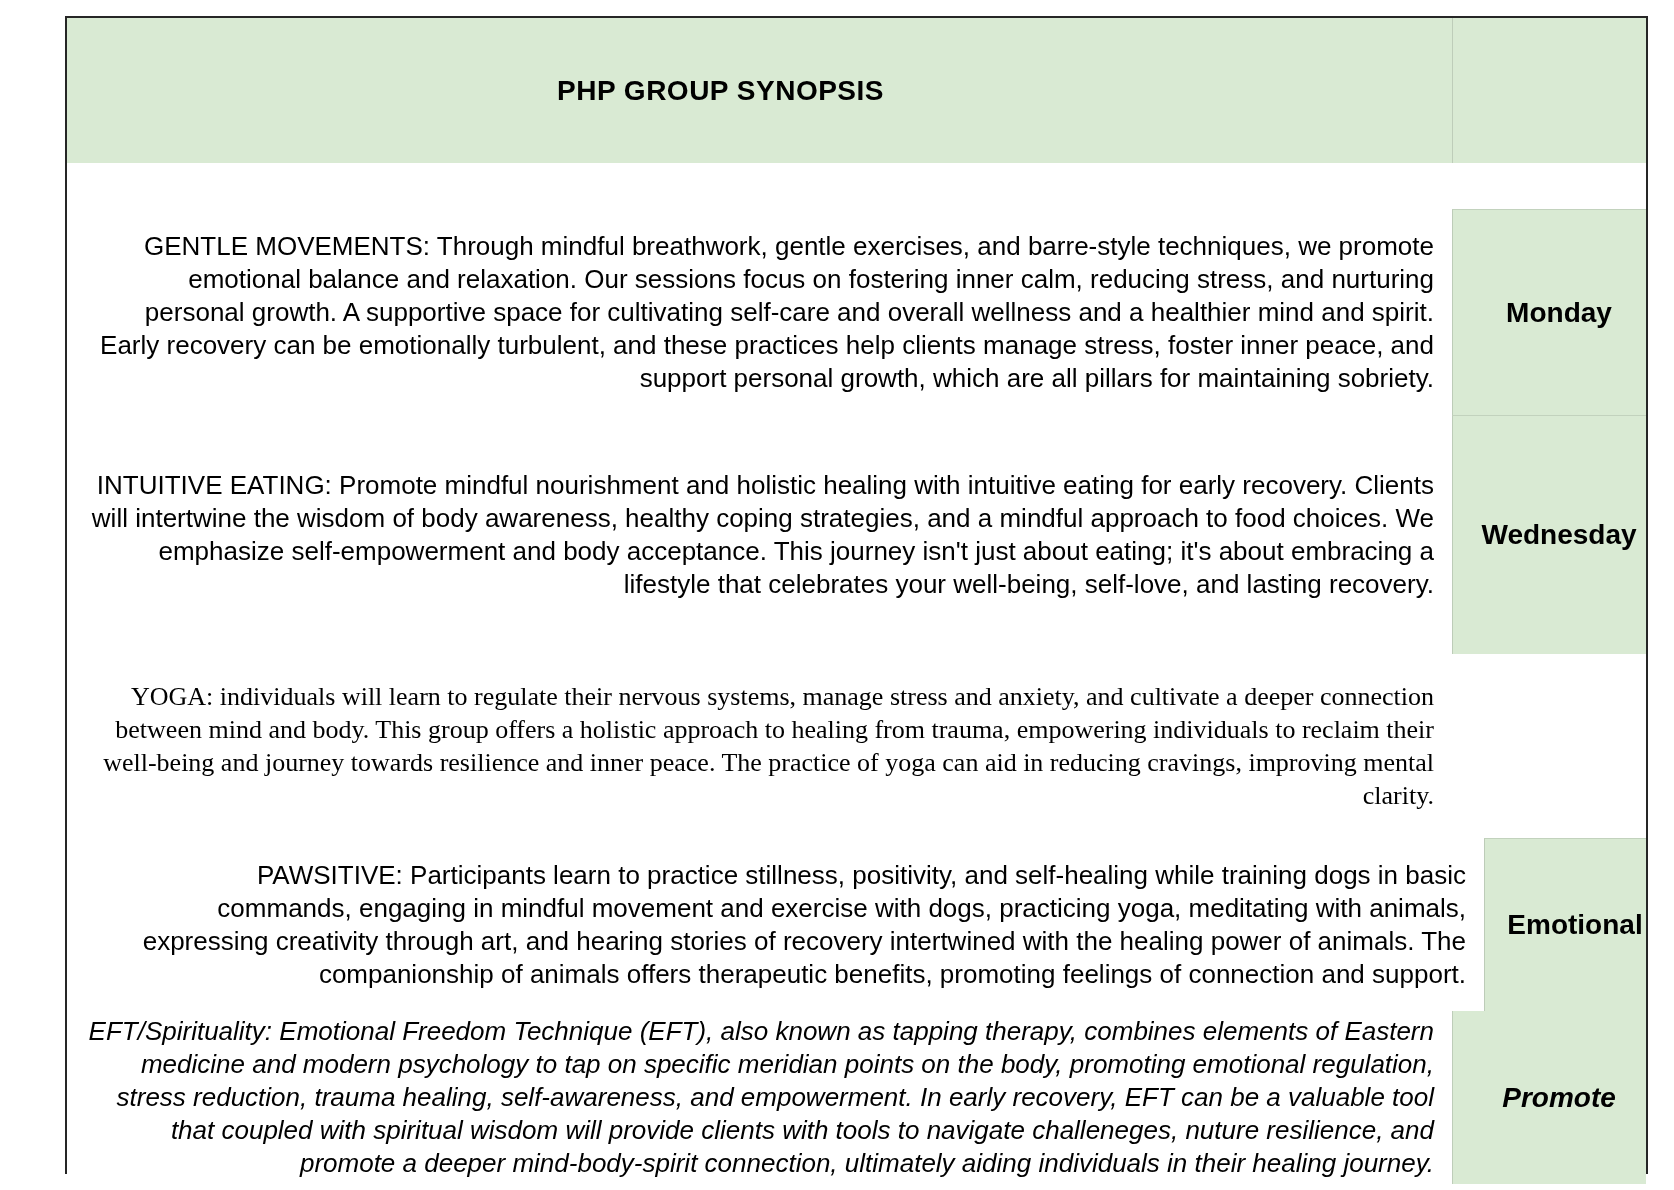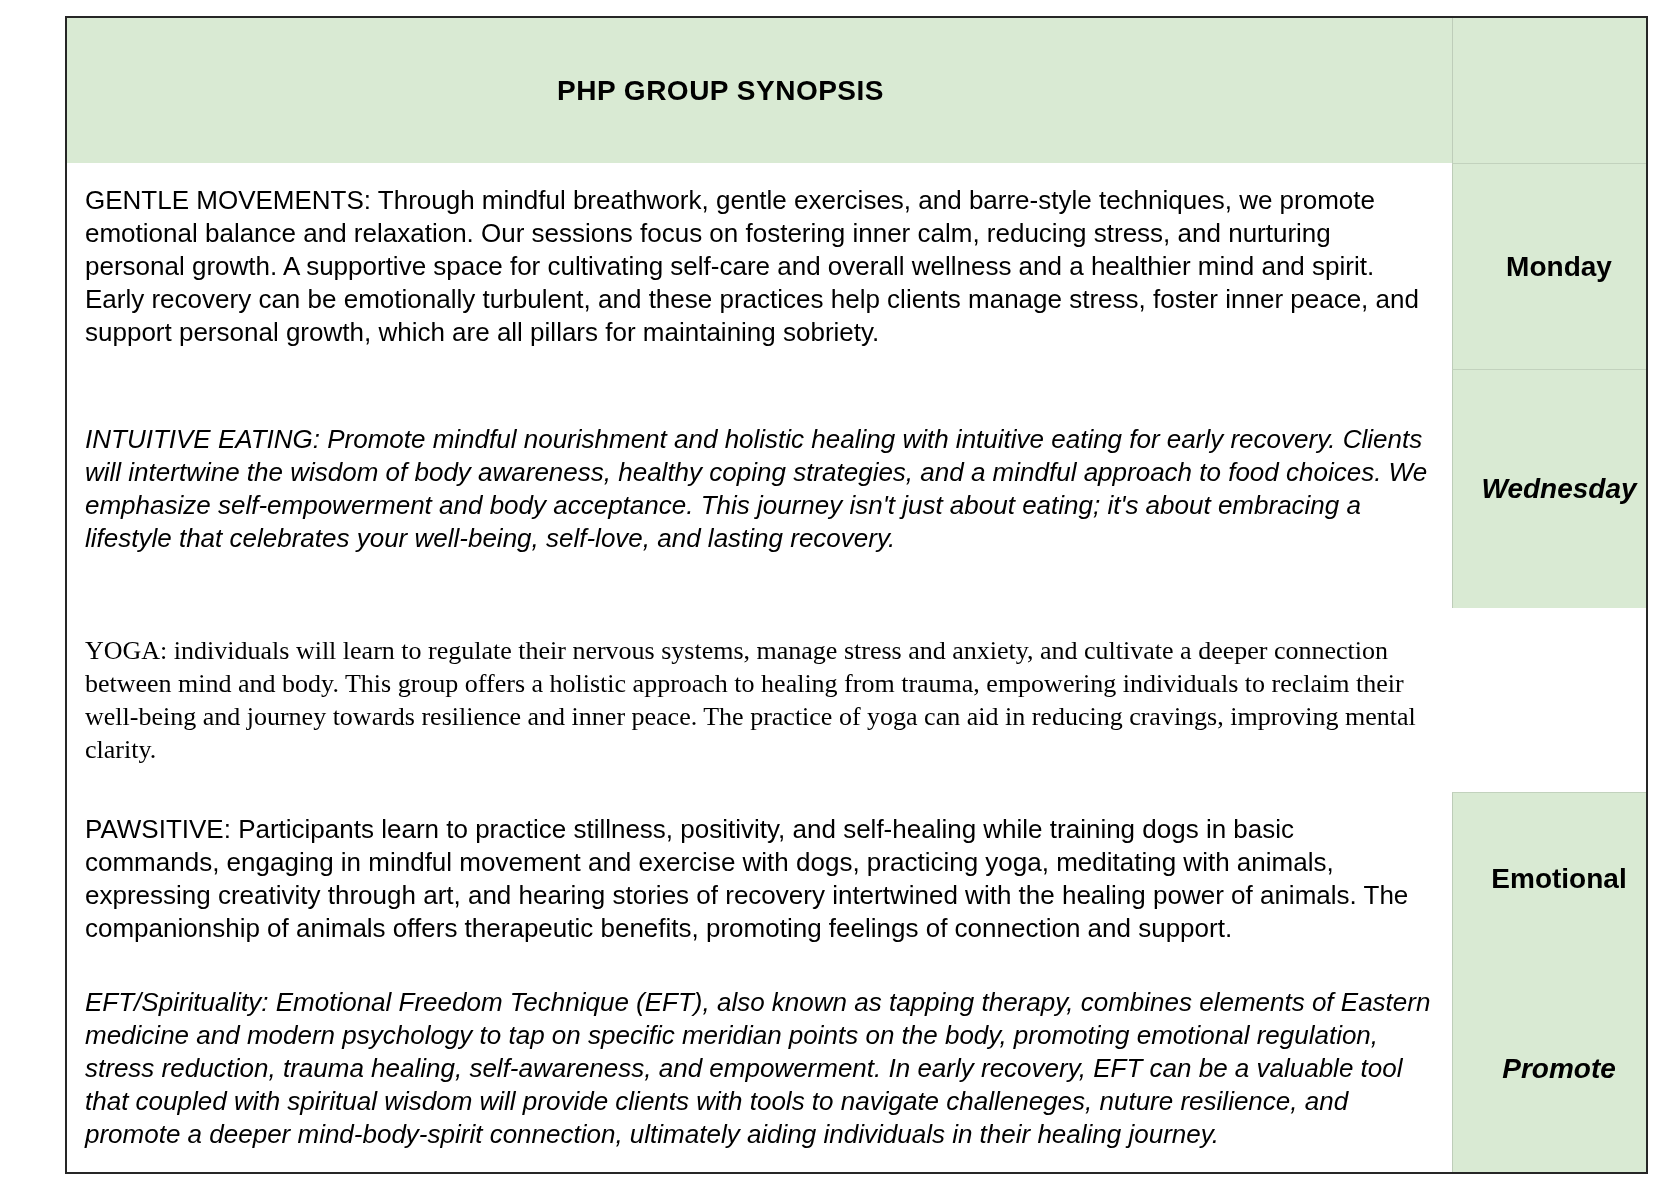--- a/index.html
+++ b/index.html
@@ -36,21 +36,21 @@
     box-sizing: border-box;
     flex: 0 0 auto;
   }
   .desc-cell {
     width: 1385px;
     box-sizing: border-box;
     background: #ffffff;
     display: flex;
     align-items: center;
     justify-content: center;
-    text-align: left;
+    text-align: right;
     padding: 4px 18px;
     font-size: 26px;
     line-height: 33px;
     color: #000000;
   }
   .day-cell {
     flex: 1;
     box-sizing: border-box;
     background: var(--green, #d9ead3);
     border-left: 1px solid rgba(0,0,0,0.12);
@@ -83,35 +83,35 @@
 <div class="page">
   <div class="sheet-table">
 
     <div class="row header-row" style="height:145px;">
       <div class="desc-cell">
         <span class="title">PHP GROUP SYNOPSIS</span>
       </div>
       <div class="day-cell"></div>
     </div>
 
-    <div class="row" style="height:206px;">
+    <div class="row" style="height:206px;margin-top:46px;">
       <div class="desc-cell">GENTLE MOVEMENTS: Through mindful breathwork, gentle exercises, and barre-style techniques, we promote emotional balance and relaxation. Our sessions focus on fostering inner calm, reducing stress, and nurturing personal growth. A supportive space for cultivating self-care and overall wellness and a healthier mind and spirit. Early recovery can be emotionally turbulent, and these practices help clients manage stress, foster inner peace, and support personal growth, which are all pillars for maintaining sobriety.</div>
       <div class="day-cell day-divider">Monday</div>
     </div>
 
-    <div class="row" style="height:239px;font-style:italic;">
+    <div class="row" style="height:239px;">
       <div class="desc-cell">INTUITIVE EATING: Promote mindful nourishment and holistic healing with intuitive eating for early recovery. Clients will intertwine the wisdom of body awareness, healthy coping strategies, and a mindful approach to food choices. We emphasize self-empowerment and body acceptance. This journey isn't just about eating; it's about embracing a lifestyle that celebrates your well-being, self-love, and lasting recovery.</div>
       <div class="day-cell day-divider">Wednesday</div>
     </div>
 
     <div class="row" style="height:184px;font-family:Liberation Serif, serif;">
       <div class="desc-cell">YOGA: individuals will learn to regulate their nervous systems, manage stress and anxiety, and cultivate a deeper connection between mind and body. This group offers a holistic approach to healing from trauma, empowering individuals to reclaim their well-being and journey towards resilience and inner peace. The practice of yoga can aid in reducing cravings, improving mental clarity.</div>
     </div>
 
-    <div class="row" style="height:173px;">
+    <div class="row" style="height:173px;margin-left:32px;">
       <div class="desc-cell">PAWSITIVE: Participants learn to practice stillness, positivity, and self-healing while training dogs in basic commands, engaging in mindful movement and exercise with dogs, practicing yoga, meditating with animals, expressing creativity through art, and hearing stories of recovery intertwined with the healing power of animals. The companionship of animals offers therapeutic benefits, promoting feelings of connection and support.</div>
       <div class="day-cell day-divider">Emotional</div>
     </div>
 
     <div class="row" style="flex:1 1 auto;font-style:italic;">
       <div class="desc-cell">EFT/Spirituality: Emotional Freedom Technique (EFT), also known as tapping therapy, combines elements of Eastern medicine and modern psychology to tap on specific meridian points on the body, promoting emotional regulation, stress reduction, trauma healing, self-awareness, and empowerment. In early recovery, EFT can be a valuable tool that coupled with spiritual wisdom will provide clients with tools to navigate challeneges, nuture resilience, and promote a deeper mind-body-spirit connection, ultimately aiding individuals in their healing journey.</div>
       <div class="day-cell">Promote</div>
     </div>
 
   </div>

